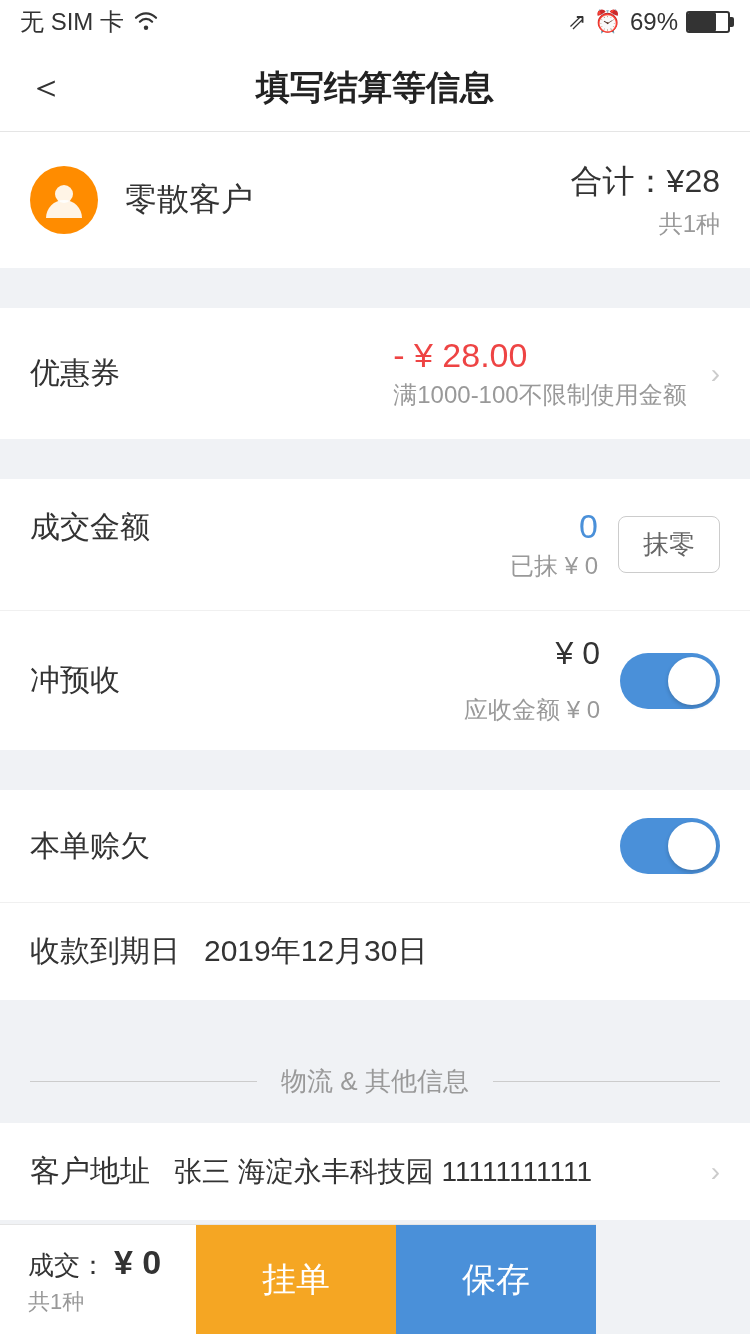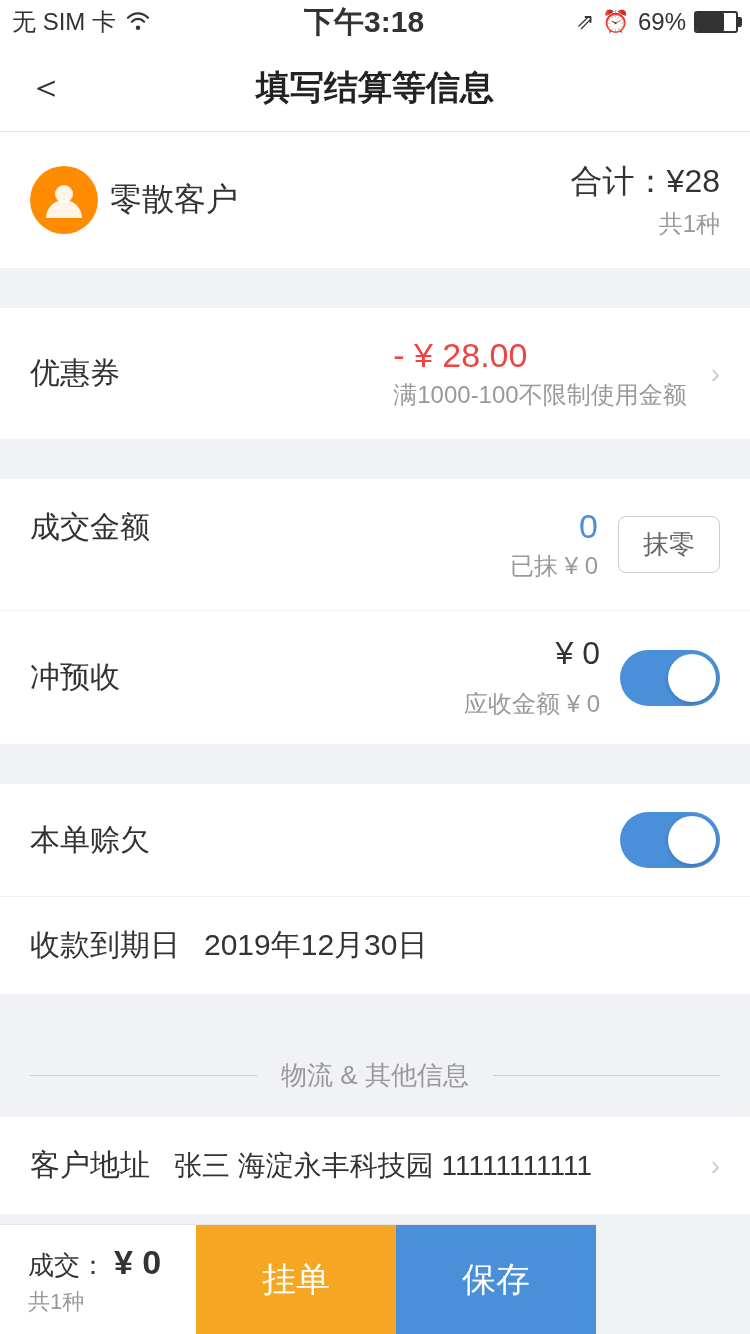--- a/index.html
+++ b/index.html
@@ -15,21 +15,21 @@
     }
 
     
     .status-bar {
       width: 750px;
       height: 44px;
       background: #fff;
       display: flex;
       align-items: center;
       justify-content: space-between;
-      padding: 0 12px;
+      padding: 0 20px;
       font-size: 24px;
       font-weight: 500;
     }
     .status-left {
       display: flex;
       align-items: center;
       gap: 8px;
     }
     .status-right {
       display: flex;
@@ -71,21 +71,21 @@
     .customer-row {
       display: flex;
       align-items: center;
       justify-content: space-between;
       padding: 28px 30px;
       background: #fff;
     }
     .customer-left {
       display: flex;
       align-items: center;
-      gap: 12px;
+      gap: 27px;
     }
     .avatar {
       width: 68px;
       height: 68px;
       border-radius: 50%;
       background: #ff8c00;
       display: flex;
       align-items: center;
       justify-content: center;
     }
@@ -251,21 +251,21 @@
       text-align: right;
     }
     .prepay-val {
       font-size: 32px;
       color: #333;
       font-weight: 500;
     }
     .prepay-sub {
       font-size: 24px;
       color: #999;
-      margin-top: 16px;
+      margin-top: 22px;
     }
 
     
     .bottom-bar {
       position: fixed;
       bottom: 0;
       left: 0;
       width: 596px;
       height: 110px;
       display: flex;
@@ -362,21 +362,20 @@
   <div class="status-left">
     <span>无 SIM 卡</span>
     <span>
       <svg viewBox="0 0 24 18" width="28" height="20" fill="none">
         <path d="M12 14a2 2 0 1 1 0 4 2 2 0 0 1 0-4z" fill="#333"></path>
         <path d="M6.5 10.5C8 9 10 8 12 8s4 1 5.5 2.5" stroke="#333" stroke-width="2" stroke-linecap="round" fill="none"></path>
         <path d="M3 7C5.5 4.5 8.5 3 12 3s6.5 1.5 9 4" stroke="#333" stroke-width="2" stroke-linecap="round" fill="none"></path>
       </svg>
     </span>
   </div>
-  <div style="font-size:30px;font-weight:600;">下午3:18</div>
   <div class="status-right">
     <span style="font-size:22px;">⇗</span>
     <span style="font-size:22px;">⏰</span>
     <span>69%</span>
     <span style="display:inline-block;width:44px;height:22px;border:2px solid #333;border-radius:3px;position:relative;">
       <span style="display:block;width:70%;height:100%;background:#333;border-radius:1px;"></span>
       <span style="position:absolute;right:-6px;top:50%;transform:translateY(-50%);width:4px;height:10px;background:#333;border-radius:0 2px 2px 0;"></span>
     </span>
   </div>
 </div>

